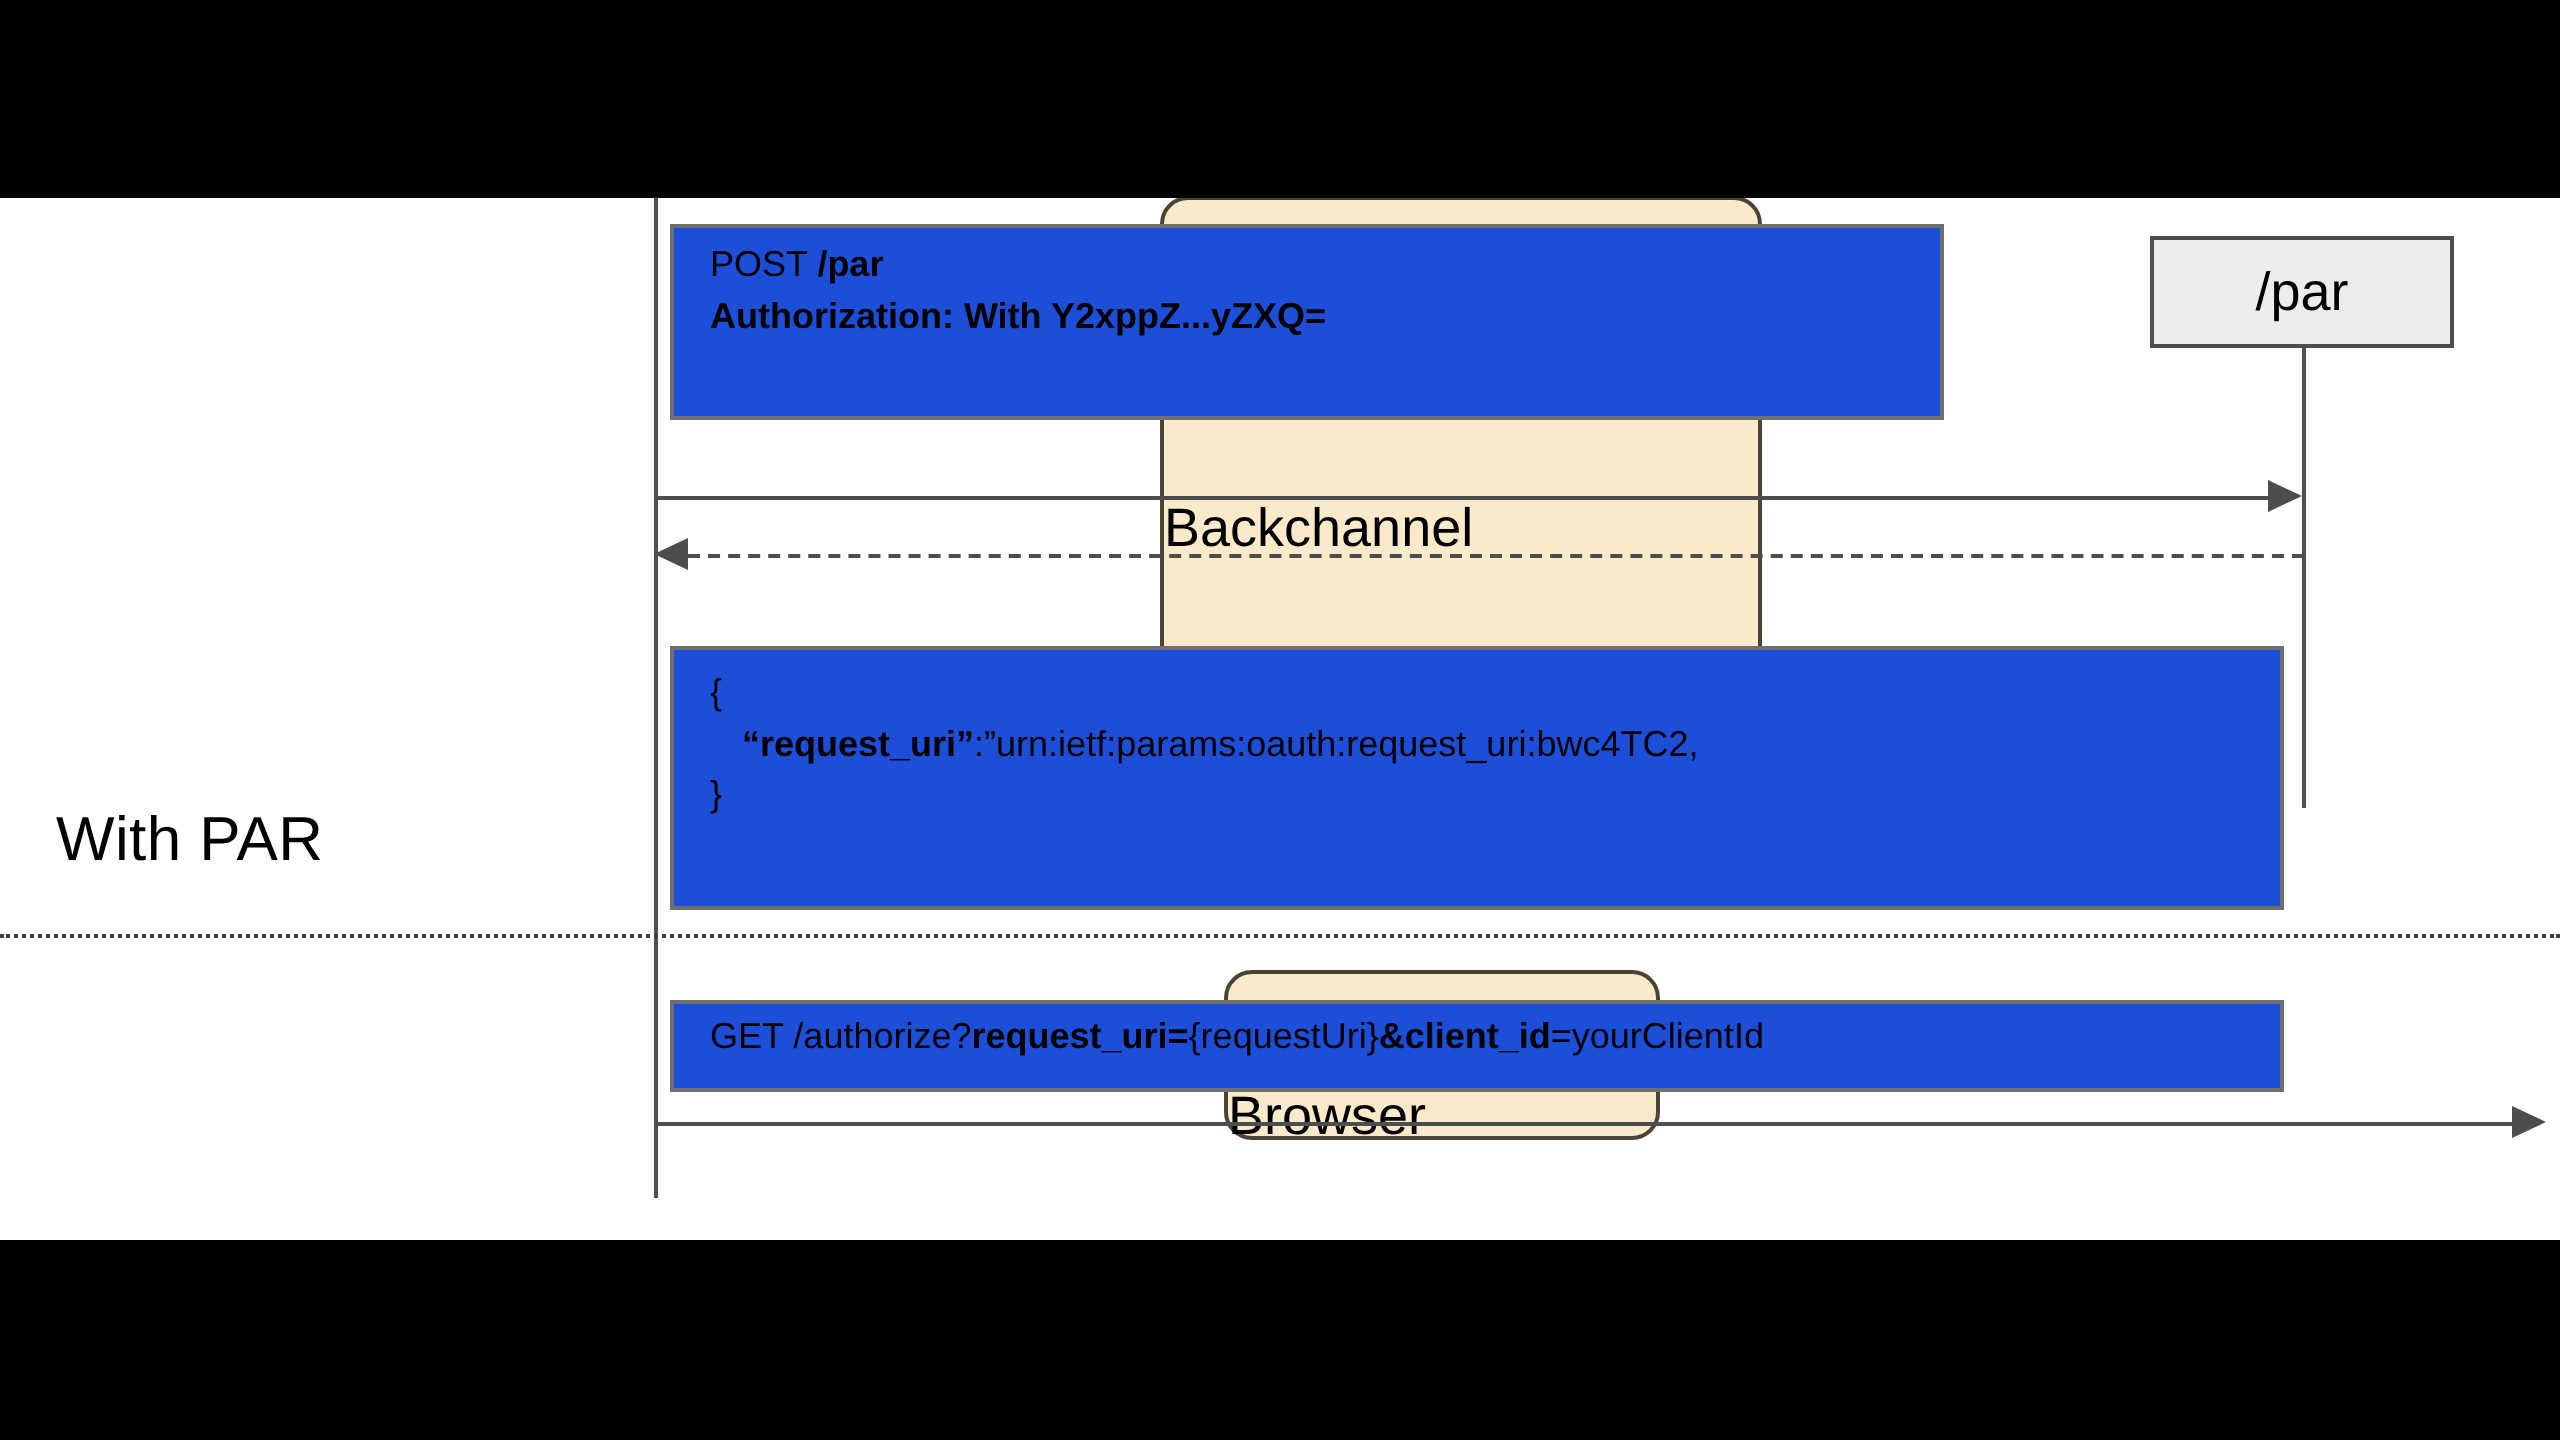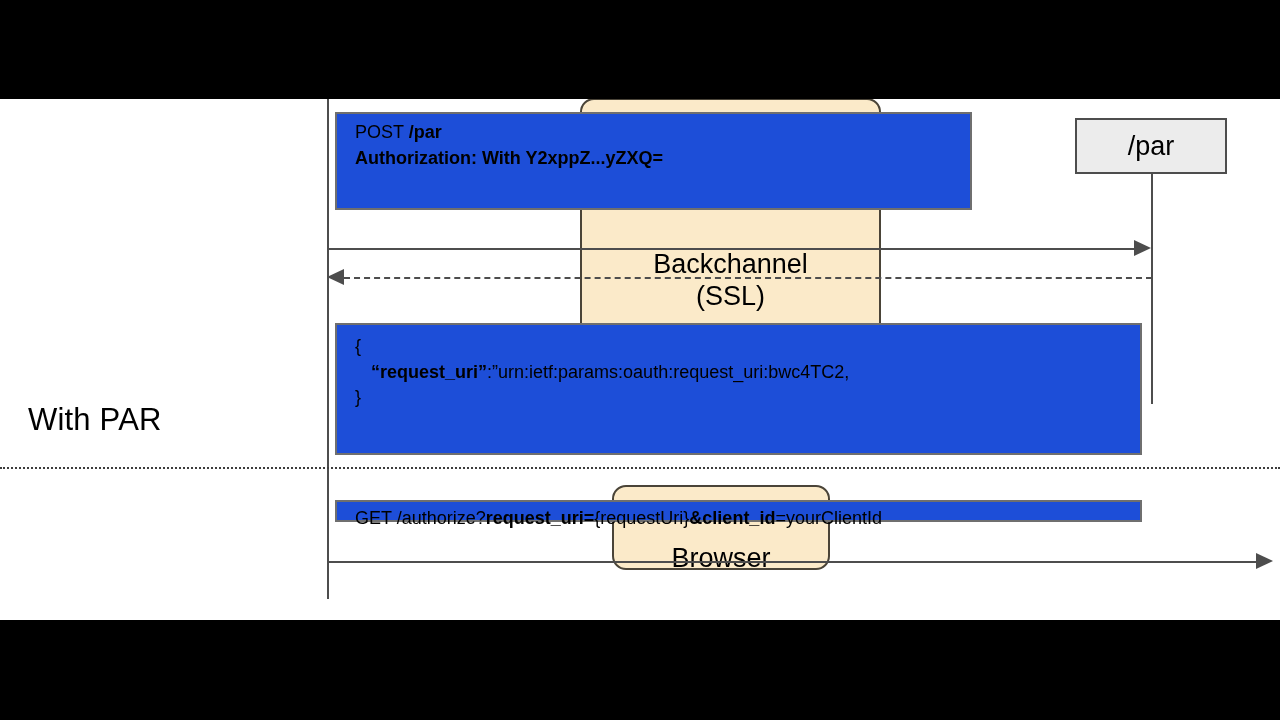--- a/index.html
+++ b/index.html
@@ -85,21 +85,20 @@
   .lane-top-stub {
     left: 612px;
     top: -22px;
     width: 218px;
     height: 40px;
   }
   .lane-label {
     position: absolute;
     left: 0;
     width: 100%;
-    text-align: center;
     font-size: 27px;
     color: #000000;
     line-height: 1.18;
   }
   .lane-backchannel .lane-label { top: 149px; }
   .lane-browser .lane-label { top: 56px; }
 
   
   .node-box {
     position: absolute;
@@ -126,21 +125,21 @@
     border: 2px solid #6f6f6f;
     box-sizing: border-box;
     padding: 6px 14px 8px 18px;
     font-size: 18px;
     color: #000000;
     line-height: 1.43;
     white-space: nowrap;
   }
   .msg-post     { left: 335px; top: 13px;  width: 637px; height: 98px; }
   .msg-json     { left: 335px; top: 224px; width: 807px; height: 132px; padding-top: 9px; }
-  .msg-get      { left: 335px; top: 401px; width: 807px; height: 22px; padding-top: 4px; }
+  .msg-get      { left: 335px; top: 401px; width: 807px; height: 46px; padding-top: 4px; }
 
   .msg-box b { font-weight: bold; }
   .indent { padding-left: 16px; display: inline-block; text-align: center; }
 
   
   .arrow-line {
     position: absolute;
     height: 0;
   }
   .arrow-solid { border-top: 2px solid #4d4d4d; }
@@ -184,21 +183,20 @@
     <div class="section-title">With PAR</div>
 
     <div class="lifeline lifeline-client"></div>
     <div class="lifeline lifeline-par"></div>
 
     <div class="lane lane-top-stub"></div>
 
     <div class="lane lane-backchannel">
       <div class="lane-label">
         <div>Backchannel</div>
-        <div>(SSL)</div>
       </div>
     </div>
 
     <div class="node-box node-par">
       <span>/par</span>
     </div>
 
     <div class="arrow-line arrow-solid a1-line"></div>
     <div class="arrowhead arrowhead-right a1-head"></div>
 

